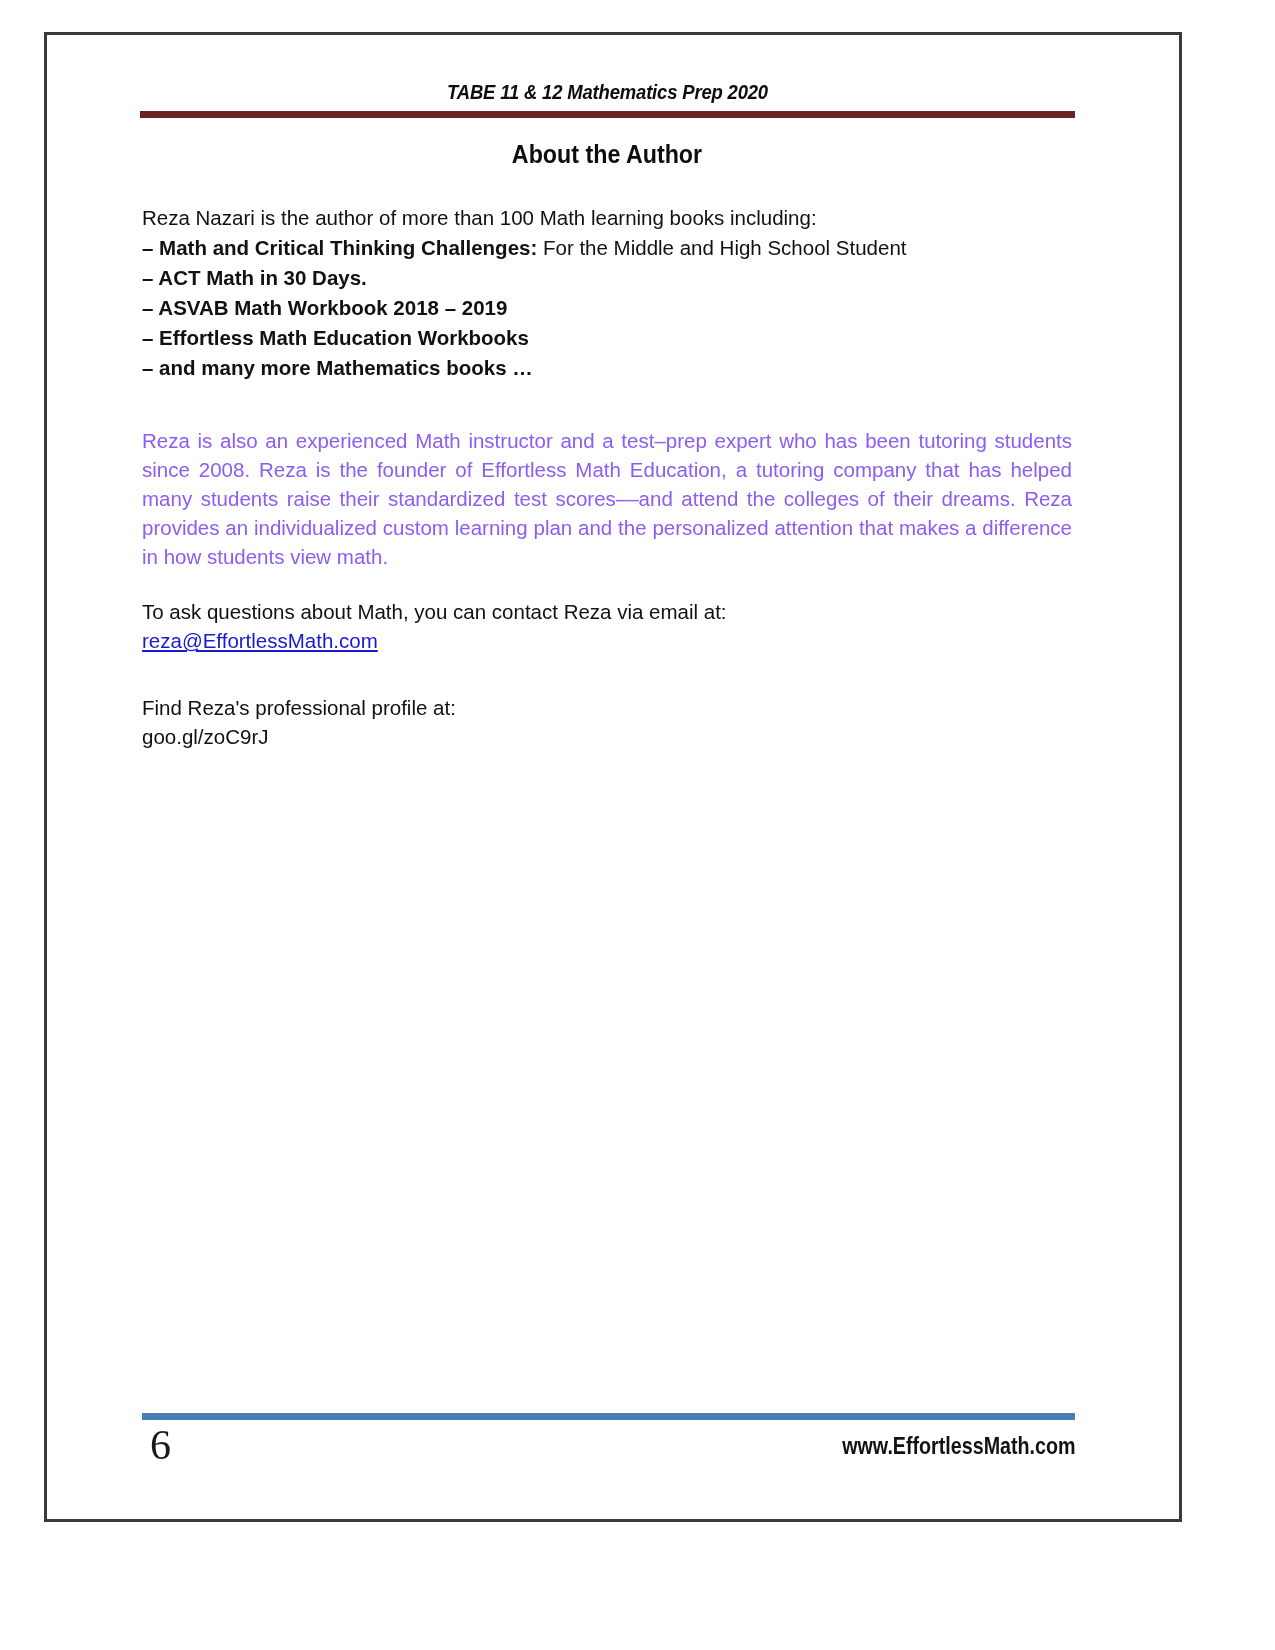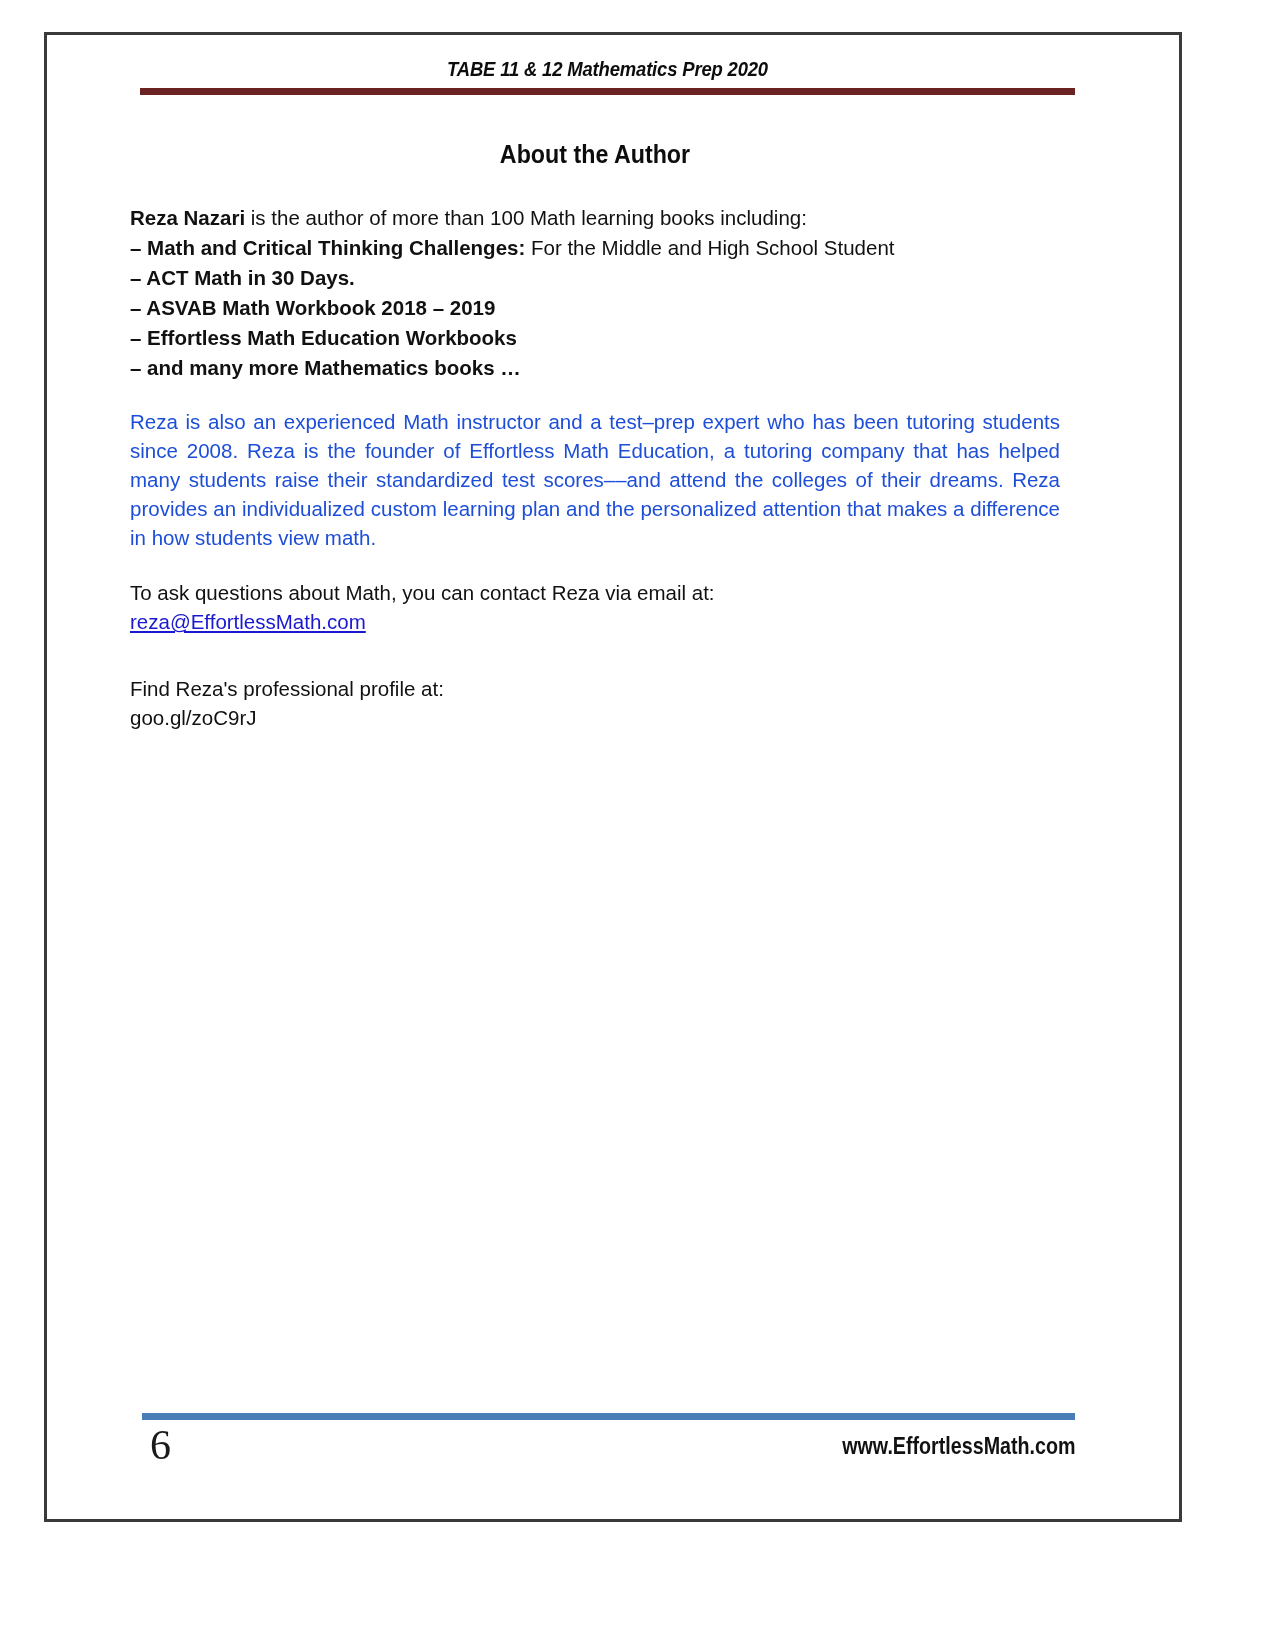--- a/index.html
+++ b/index.html
@@ -27,21 +27,21 @@
     height: 1490px;
     border: 3px solid #3a3a3a;
     box-sizing: border-box;
     background: #ffffff;
   }
 
   
   .header-zone {
     position: absolute;
     left: 140px;
-    top: 57px;
+    top: 80px;
     width: 935px;
   }
 
   .header-title {
     text-align: center;
     font-family: "Liberation Sans Narrow", "Liberation Sans", sans-serif;
     font-weight: bold;
     font-style: italic;
     font-size: 21px;
     letter-spacing: -0.2px;
@@ -54,21 +54,21 @@
   .header-rule {
     margin-top: 7px;
     height: 7px;
     background: #6b2222;
     width: 100%;
   }
 
   
   .content {
     position: absolute;
-    left: 130px;
+    left: 142px;
     top: 140px;
     width: 930px;
     color: #111111;
   }
 
   .section-title {
     text-align: center;
     font-family: "Liberation Sans Narrow", "Liberation Sans", sans-serif;
     font-weight: bold;
     font-size: 25px;
@@ -76,45 +76,45 @@
     margin: 0 0 34px 0;
     transform: scaleX(0.93);
   }
 
   .intro-line {
     font-size: 20.5px;
     line-height: 30px;
     color: #111111;
     white-space: nowrap;
   }
-  .intro-line .nm { font-weight: bold; text-align: center; }
+  .intro-line .nm { font-weight: normal; text-align: center; }
 
   .booklist {
     margin: 0;
     padding: 0;
     list-style: none;
   }
   .booklist li {
     font-size: 20.5px;
     line-height: 30px;
     font-weight: bold;
     color: #111111;
     white-space: nowrap;
   }
   .booklist li .subtitle {
     font-weight: normal;
     margin-top: 18px;
   }
 
   .bio-para {
-    margin-top: 24px;
+    margin-top: 43px;
     font-size: 20.5px;
     line-height: 29px;
     text-align: justify;
-    color: #1d4ed8;
+    color: #8b5cf6;
   }
 
   .contact-block {
     margin-top: 26px;
     font-size: 20.5px;
     line-height: 29px;
     color: #111111;
   }
 
   .link {

